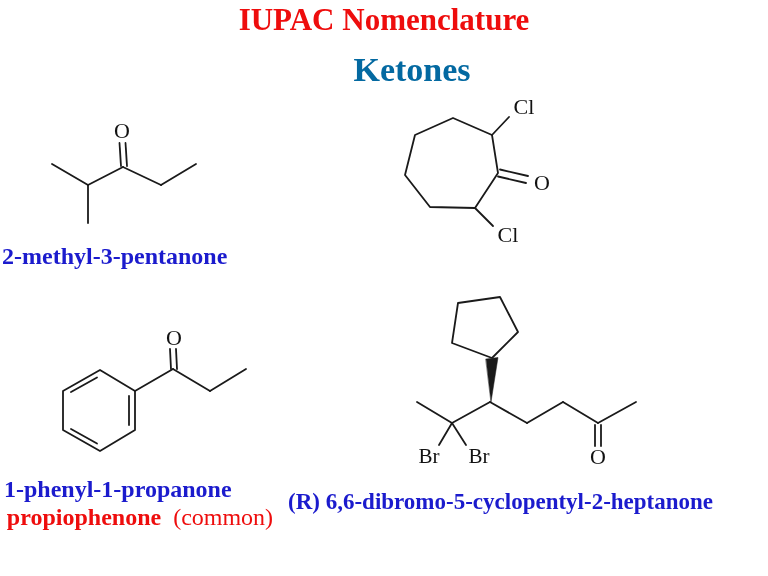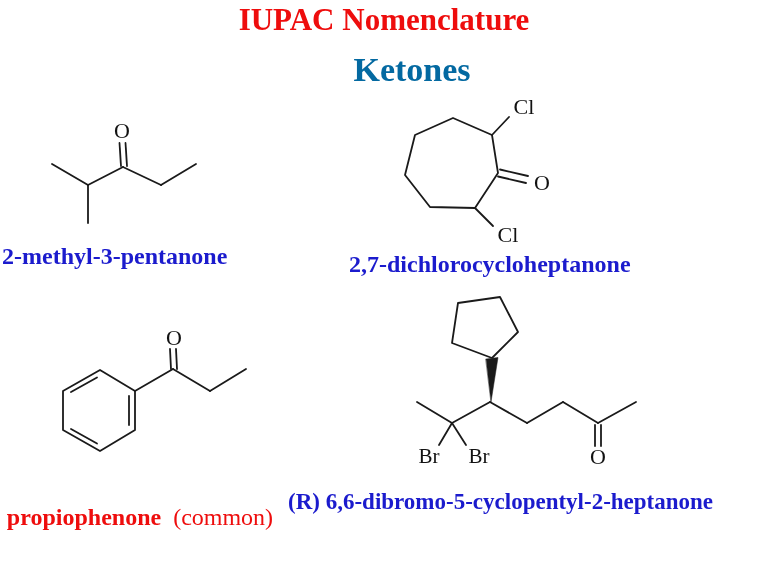--- a/index.html
+++ b/index.html
@@ -127,22 +127,22 @@
       <line x1="595" y1="425" x2="595" y2="446"></line>
       <line x1="601" y1="425" x2="601" y2="446"></line>
       <text x="429" y="463" font-size="21" text-anchor="middle" stroke="none">Br</text>
       <text x="479" y="463" font-size="21" text-anchor="middle" stroke="none">Br</text>
       <text x="598" y="464" font-size="22" text-anchor="middle" stroke="none">O</text>
     </g>
   </svg>
 
   <div class="abs chem-label lbl-pentanone">2-methyl-3-pentanone</div>
 
-  <div class="abs chem-label lbl-cycloheptanone">2,7-dichlorocycloheptanone</div>
 
+  <div class="abs chem-label lbl-propiophenone-iupac">1-phenyl-1-propanone</div>
 
   <div class="abs lbl-propiophenone-common">
     <span class="common-name">propiophenone</span><span class="common-note">(common)</span>
   </div>
 
   <div class="abs chem-label lbl-heptanone">(R) 6,6-dibromo-5-cyclopentyl-2-heptanone</div>
 
 </div>
 
 </body></html>

